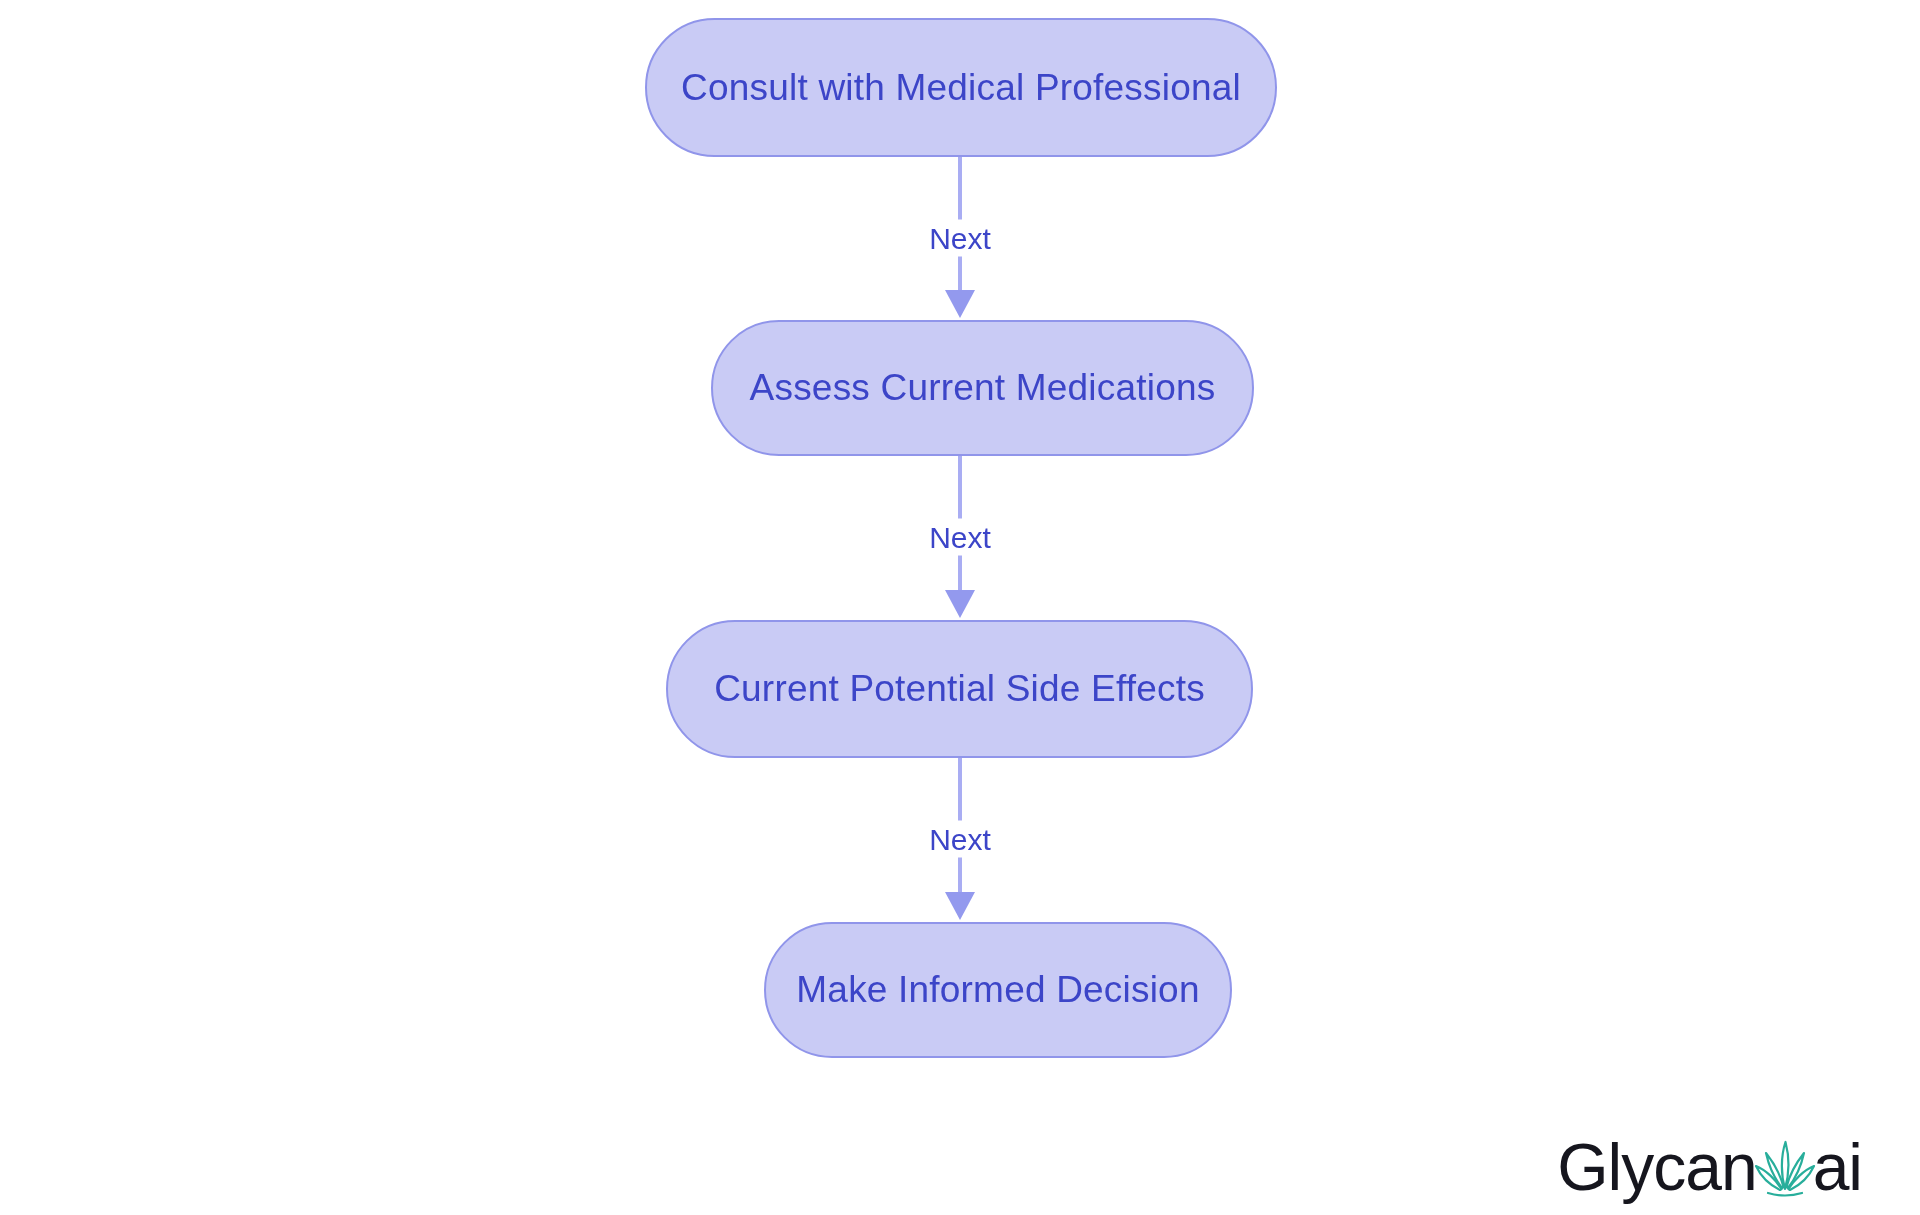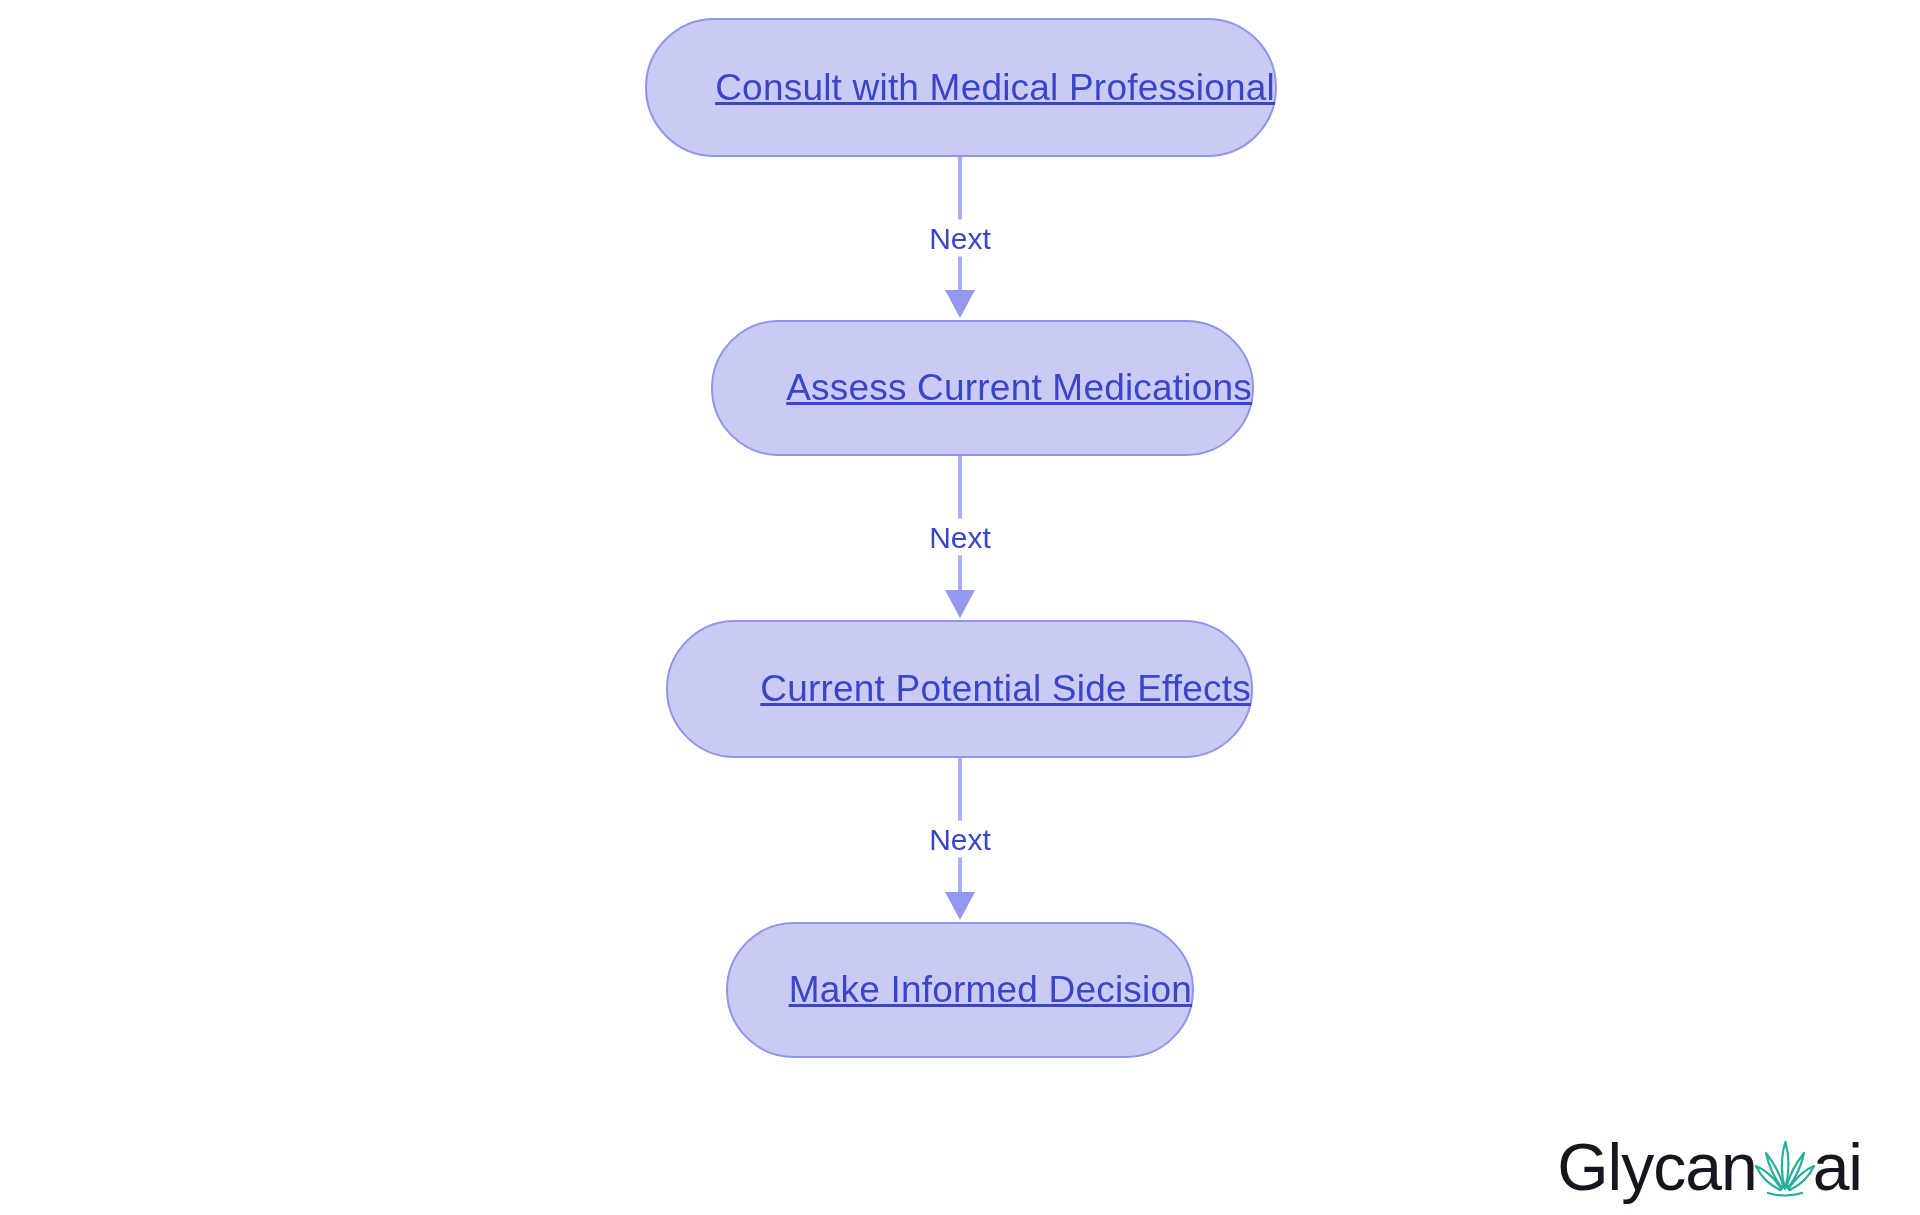--- a/index.html
+++ b/index.html
@@ -11,35 +11,34 @@
     position:relative;
     width:1920px;
     height:1215px;
     background:var(--background,#ffffff);
     overflow:hidden;
   }
   .flow-node{
     position:absolute;
     display:flex;
     align-items:center;
-    justify-content:flex-end;
+    justify-content:center;
     background:var(--node-fill,#c9cbf5);
     border:2px solid var(--node-border,#9095ea);
     border-radius:70px;
     box-sizing:border-box;
     color:var(--node-text,#3c45c8);
     font-size:37px;
     white-space:nowrap;
     letter-spacing:0.2px;
-    text-decoration:underline;
   }
   #node-0{left:645px; top:18px;  width:632px; height:139px;}
   #node-1{left:711px; top:320px; width:543px; height:136px;}
   #node-2{left:666px; top:620px; width:587px; height:138px;}
-  #node-3{left:726px; top:922px; width:468px; height:136px;}
+  #node-3{left:764px; top:922px; width:468px; height:136px;}
 
   .flow-edge{
     position:absolute;
     left:940px;
     width:40px;
   }
   #edge-0{top:157px; height:161px;}
   #edge-1{top:456px; height:162px;}
   #edge-2{top:758px; height:162px;}
 

